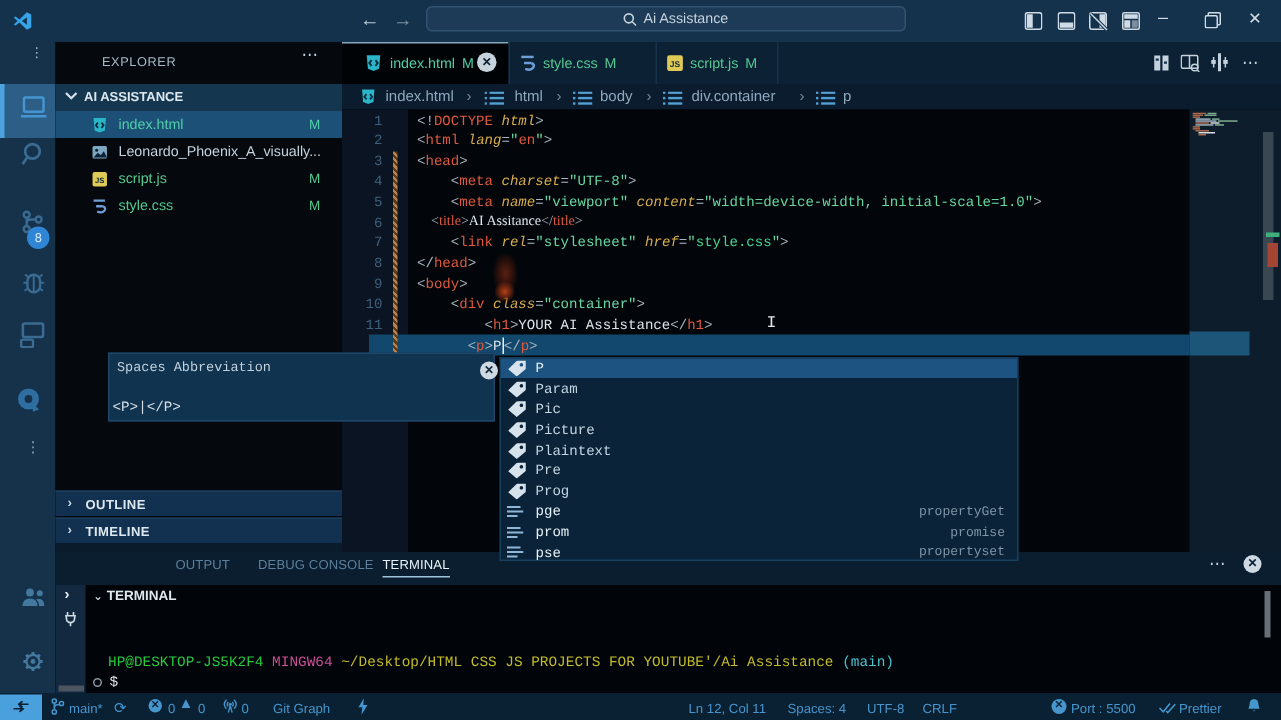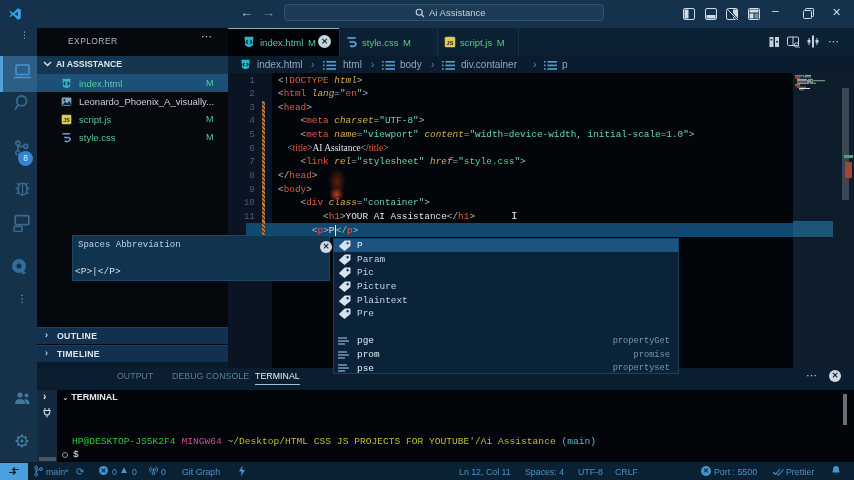--- a/index.html
+++ b/index.html
@@ -392,20 +392,26 @@
         <path fill="#d6e2ec" fill-rule="evenodd" d="M7 0.5 L12.5 0.5 L12.5 6 L6.5 11 L0.8 6.2 L6.2 0.9 Z M9.6 2 a1.2 1.2 0 1 0 0.01 0 z"></path>
       </svg>
       <span class="lbl">Plaintext</span>
     </div>
   <div class="row" style="top:68.2px;">
       <svg class="tagicon" width="13" height="11" viewBox="0 0 13 11">
         <path fill="#d6e2ec" fill-rule="evenodd" d="M7 0.5 L12.5 0.5 L12.5 6 L6.5 11 L0.8 6.2 L6.2 0.9 Z M9.6 2 a1.2 1.2 0 1 0 0.01 0 z"></path>
       </svg>
       <span class="lbl">Pre</span>
     </div>
+  <div class="row" style="top:81.84px;">
+      <svg class="tagicon" width="13" height="11" viewBox="0 0 13 11">
+        <path fill="#d6e2ec" fill-rule="evenodd" d="M7 0.5 L12.5 0.5 L12.5 6 L6.5 11 L0.8 6.2 L6.2 0.9 Z M9.6 2 a1.2 1.2 0 1 0 0.01 0 z"></path>
+      </svg>
+      <span class="lbl">Prog</span>
+    </div>
   <div class="row" style="top:95.48px;">
       <svg class="tagicon" style="top:3px;" width="11" height="8" viewBox="0 0 11 8">
         <g stroke="#8fb8d8" stroke-width="1.2">
           <line x1="0" y1="1" x2="9" y2="1"></line>
           <line x1="0" y1="4" x2="11" y2="4"></line>
           <line x1="0" y1="7" x2="7" y2="7"></line>
         </g>
       </svg>
       <span class="lbl" style="color:#e4eef5;">pge</span>
       <span class="rlbl">propertyGet</span>

